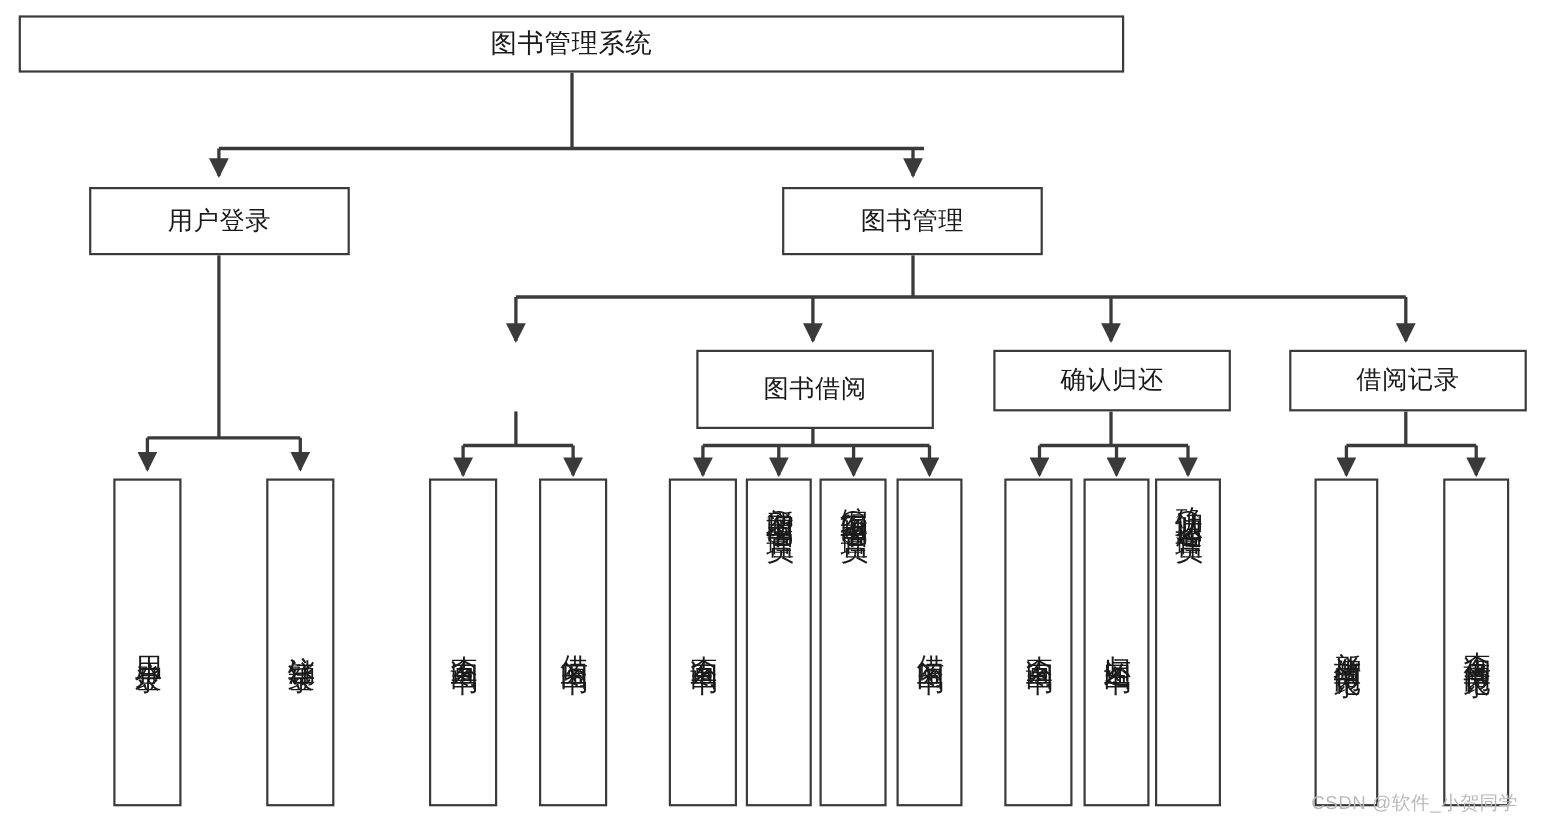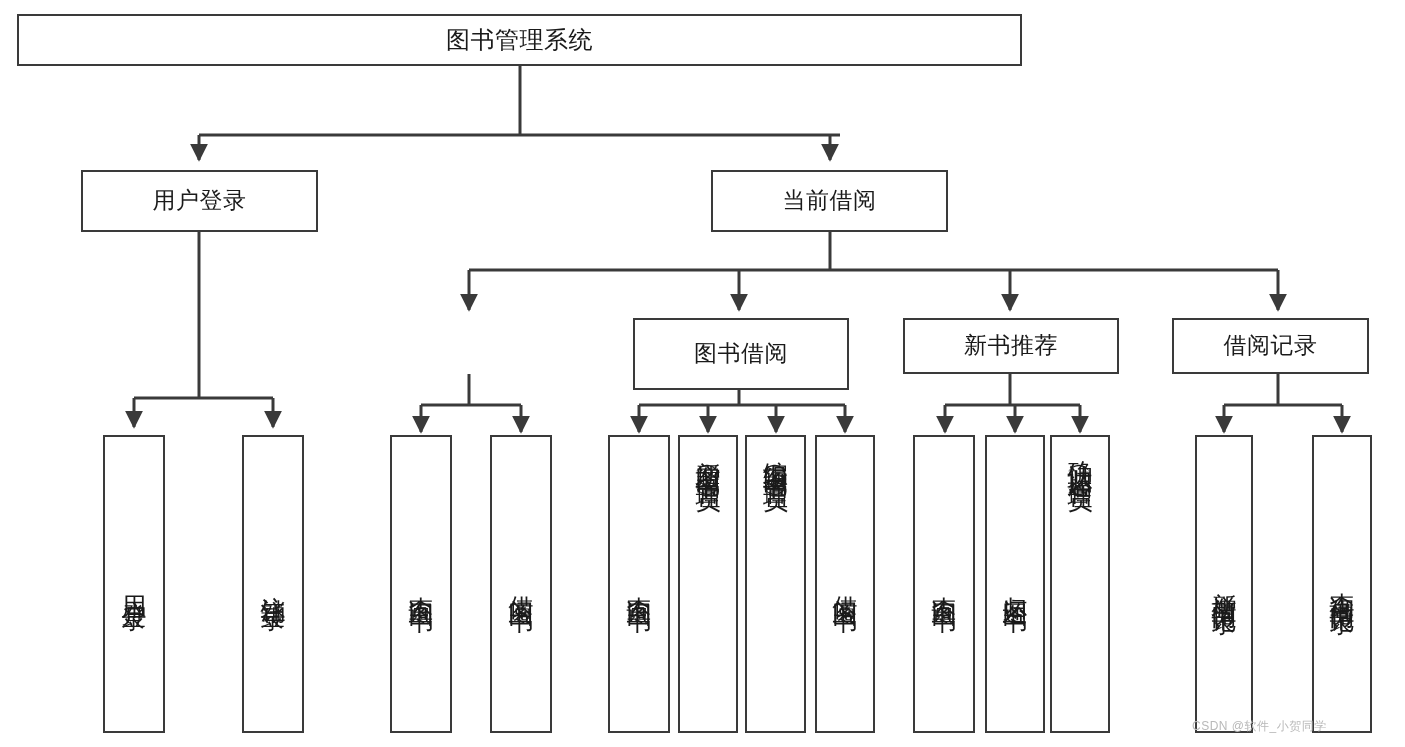--- a/index.html
+++ b/index.html
@@ -60,21 +60,21 @@
     letter-spacing: 4px;
     white-space: nowrap;
   }
   .v-node.center {
     align-items: center;
     padding-top: 0;
   }
   .watermark {
     position: absolute;
     color: #b9b9b9;
-    font-size: 12px;
+    font-size: 17px;
     letter-spacing: 0.5px;
     white-space: nowrap;
     font-family: "Liberation Sans", "DejaVu Sans", sans-serif;
   }
 </style>
 </head>
 <body>
 
 <div id="canvas">
 
@@ -129,30 +129,30 @@
   </svg>
 
   <div class="node h-node" id="node-root" style="left:17px; top:14px; width:1005px; height:52px;">
     <span class="label">图书管理系统</span>
   </div>
 
   <div class="node h-node" style="left:81px; top:170px; width:237px; height:62px;">
     <span class="label">用户登录</span>
   </div>
   <div class="node h-node" style="left:711px; top:170px; width:237px; height:62px;">
-    <span class="label">当前借阅</span>
+    <span class="label">图书管理</span>
   </div>
 
   <div class="node h-node" style="left:633px; top:318px; width:216px; height:72px;">
     <span class="label">图书借阅</span>
   </div>
   <div class="node h-node" style="left:903px; top:318px; width:216px; height:56px;">
-    <span class="label">新书推荐</span>
-  </div>
-  <div class="node h-node" style="left:1172px; top:318px; width:197px; height:56px;">
+    <span class="label">确认归还</span>
+  </div>
+  <div class="node h-node" style="left:1172px; top:318px; width:216px; height:56px;">
     <span class="label">借阅记录</span>
   </div>
 
   <div class="node v-node center" style="left:103px; top:435px; width:62px; height:298px;">
     <span class="label">用户登录</span>
   </div>
   <div class="node v-node center" style="left:242px; top:435px; width:62px; height:298px;">
     <span class="label">注销登录</span>
   </div>
 

